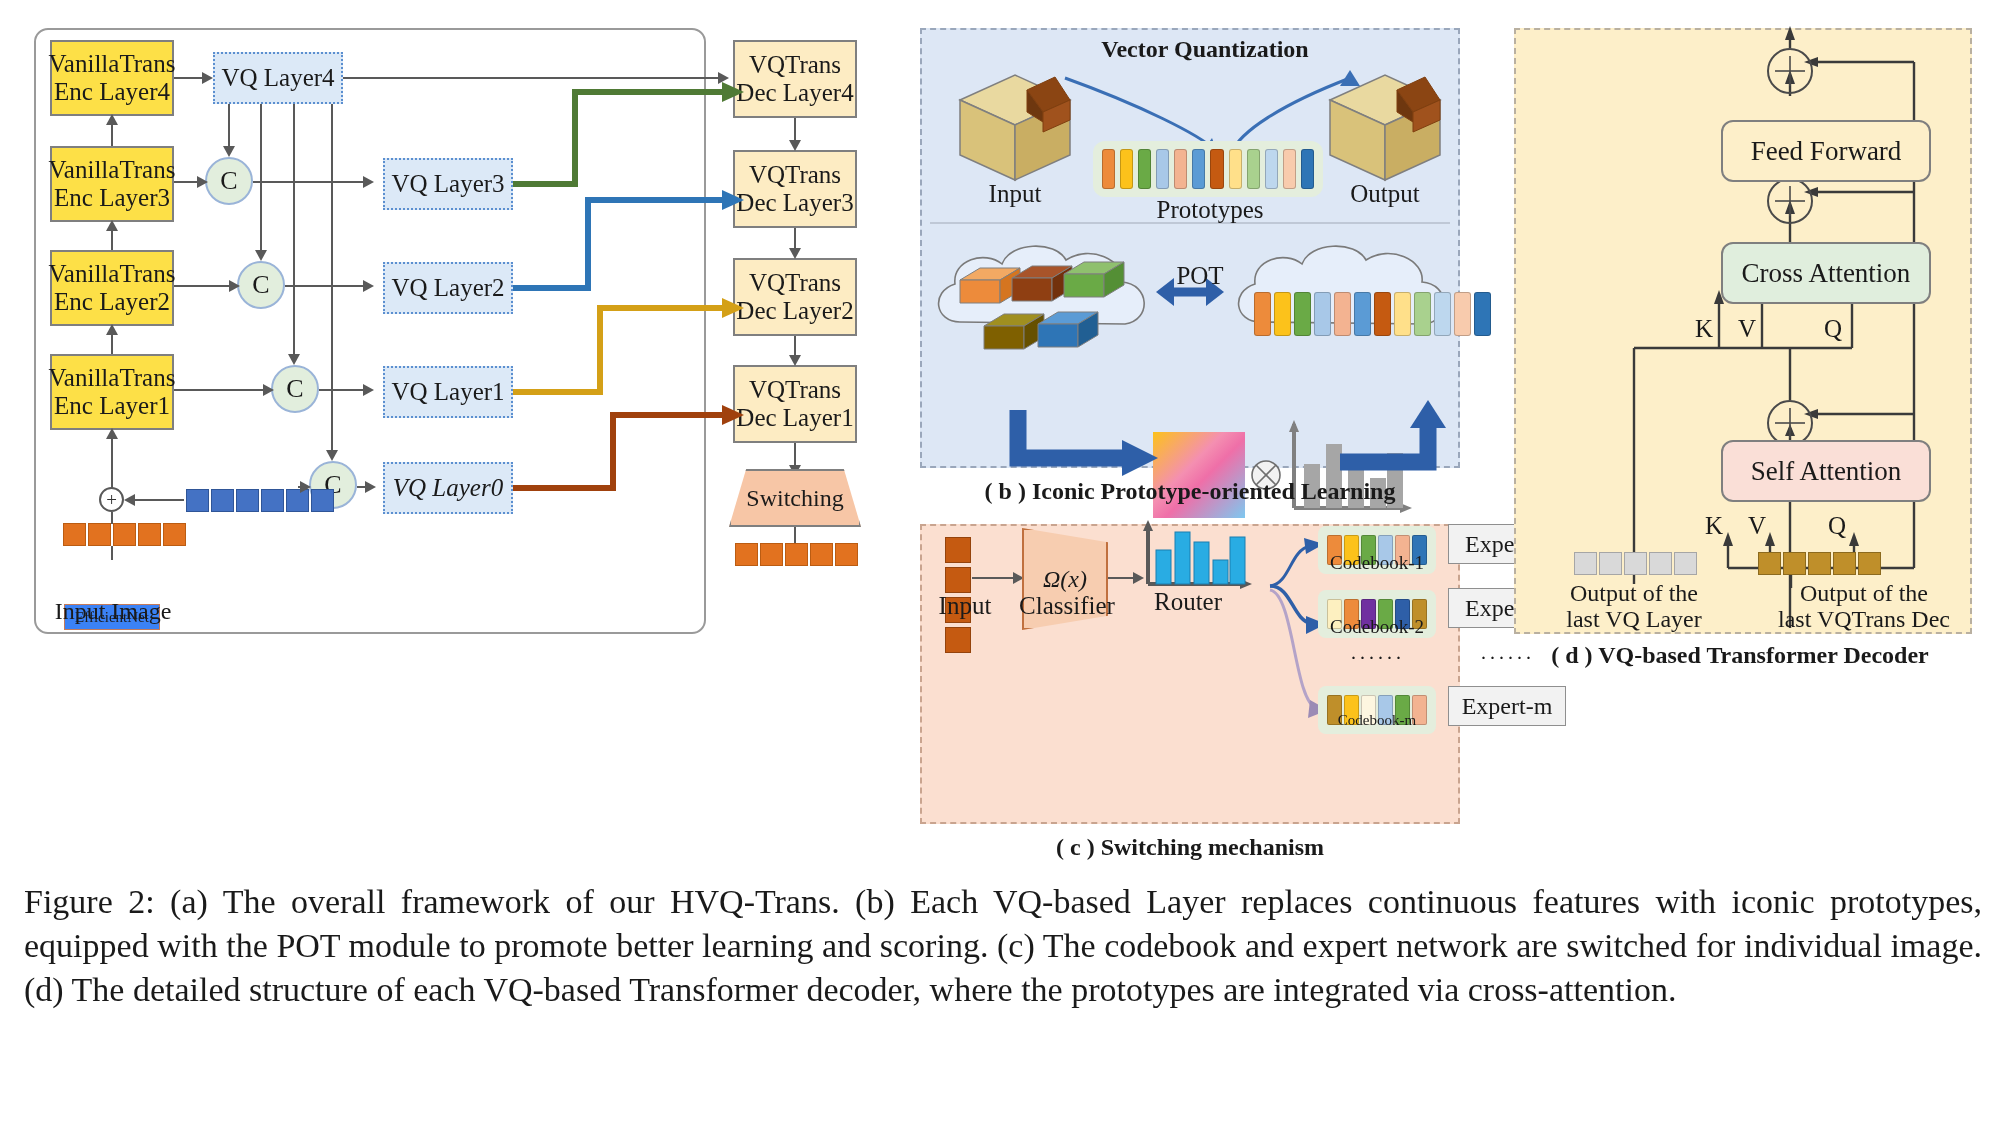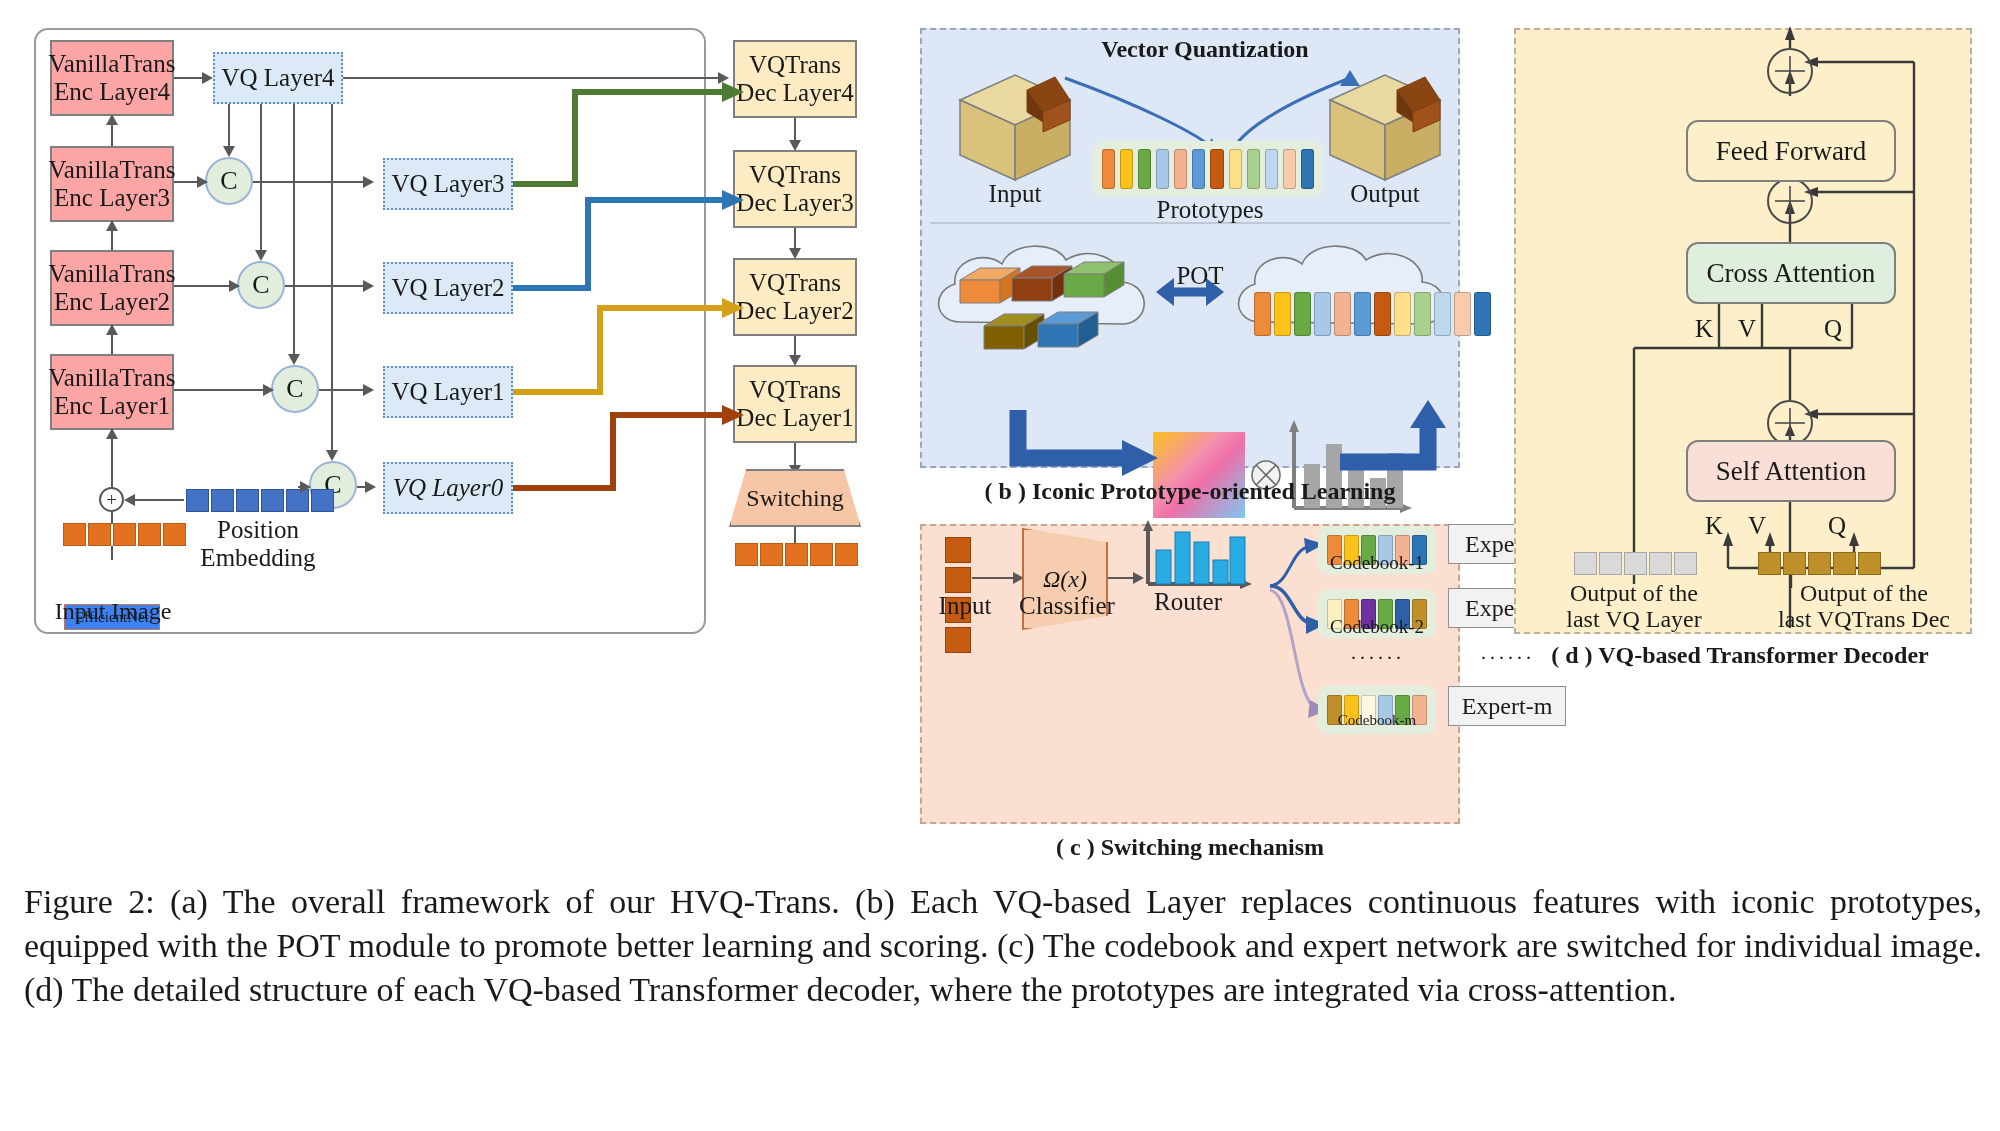--- a/index.html
+++ b/index.html
@@ -2,21 +2,21 @@
 <html><head>
 <meta charset="utf-8">
 <style>
   html,body{margin:0;padding:0;background:#fff;}
   body{width:2000px;height:1131px;font-family:"Liberation Serif",serif;color:#1a1a1a;position:relative;overflow:hidden;}
   .fig{position:absolute;left:0;top:0;width:2000px;height:1131px;}
   .abs{position:absolute;box-sizing:border-box;}
 
   
   .box{display:flex;align-items:center;justify-content:center;text-align:center;line-height:1.12;}
-  .enc-box{background:#fca5a5;border:2px solid #7f7f7f;font-size:25px;}
+  .enc-box{background:#fde047;border:2px solid #7f7f7f;font-size:25px;}
   .vq-box{background:#dce9f7;border:2px dotted #5b8fd0;font-size:25px;}
   .dec-box{background:#fdecc3;border:2px solid #7f7f7f;font-size:25px;}
   .circ-c{border-radius:50%;background:#e2eedd;border:2px solid #9ab4d8;display:flex;align-items:center;justify-content:center;font-size:26px;}
   .panel-a{border:2px solid #9a9a9a;border-radius:14px;background:#fff;}
   .caption{font-weight:bold;font-size:24px;text-align:center;}
 
   
   .ln{background:#595959;}
   .hln{height:2px;}
   .vln{width:2px;}
@@ -44,21 +44,21 @@
 
   
   .panel-b{background:#dde7f5;border:2px dashed #9aa7bb;}
   .panel-c{background:#fbdfd0;border:2px dashed #c9a48f;}
   .panel-d{background:#fdefc9;border:2px dashed #b9b0a0;}
   .divider-b{height:2px;background:#bfc8d6;}
 
   .proto-wrap{background:#e4eedd;border-radius:12px;display:flex;align-items:center;gap:5px;padding:0 9px;}
   .pbar{width:15px;height:38px;border-radius:3px;border:1px solid rgba(0,0,0,.22);}
 
-  .round-box{border-radius:12px;border:2px solid #7f7f7f;display:flex;align-items:center;justify-content:center;font-size:27px;}
+  .round-box{border-radius:12px;border:2px solid #7f7f7f;display:flex;align-items:center;justify-content:center;font-size:27px;margin-left:35px;}
   .ffwd{background:#fdefc9;}
   .xattn{background:#e0eedd;}
   .sattn{background:#fadfd7;}
   .oplus{border-radius:50%;border:2px solid #4a4a4a;background:transparent;}
 
   .greytok{width:21px;height:21px;background:#d9d9d9;border:1px solid #a6a6a6;}
   .goldtok{width:21px;height:21px;background:#bf8f2a;border:1px solid #8c6a1e;}
 
   .kvq{font-size:25px;}
 
@@ -226,24 +226,20 @@
   <div class="abs posrow" style="left:186px;top:489px;">
     <div class="postok"></div>
     <div class="postok"></div>
     <div class="postok"></div>
     <div class="postok"></div>
     <div class="postok"></div>
     <div class="postok"></div>
   </div>
   <div class="abs ln hln" style="left:128px;top:499px;width:56px;"></div>
   <div class="abs ar-l" style="left:124px;top:494px;"></div>
-  <div class="abs lbl" style="left:174px;top:516px;width:168px;">
-    <span>Position</span><br>
-    <span>Embedding</span>
-  </div>
 
   <div class="abs ln hln" style="left:298px;top:486px;width:8px;"></div>
   <div class="abs ar-r" style="left:300px;top:481px;"></div>
 
 
   <div class="abs panel-b" style="left:920px;top:28px;width:540px;height:440px;"></div>
   <div class="abs divider-b" style="left:930px;top:222px;width:520px;"></div>
 
   <svg class="abs" style="left:955px;top:70px;width:120px;height:110px;">
     <polygon points="5,30 60,5 115,30 60,55" fill="#e9d9a0" stroke="#7f7f7f" stroke-width="1.5"></polygon>

